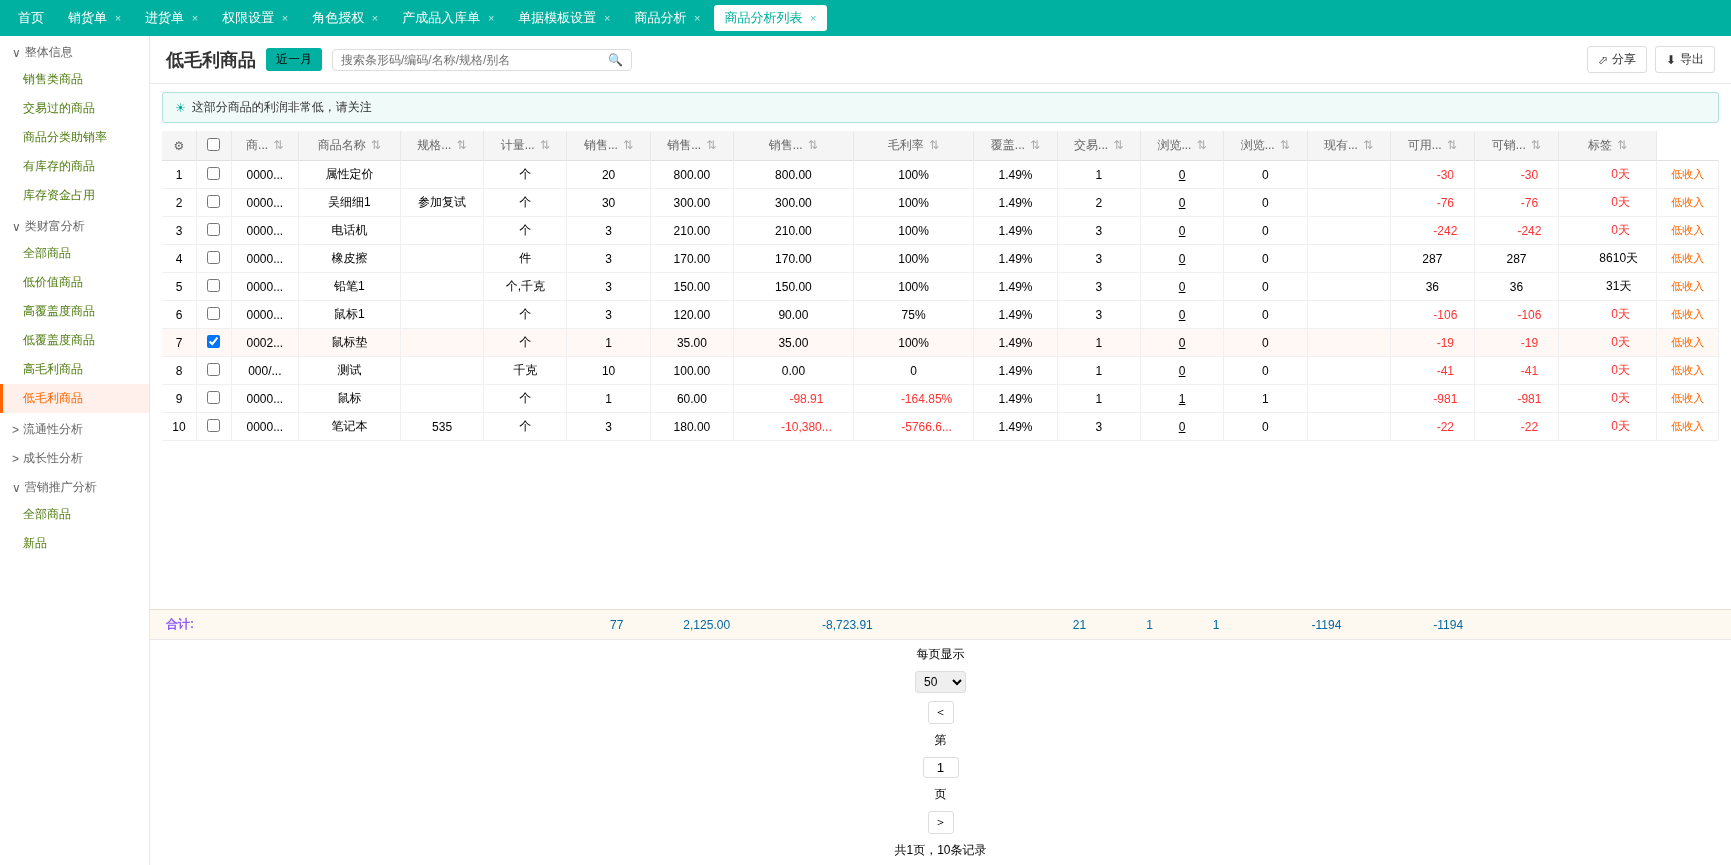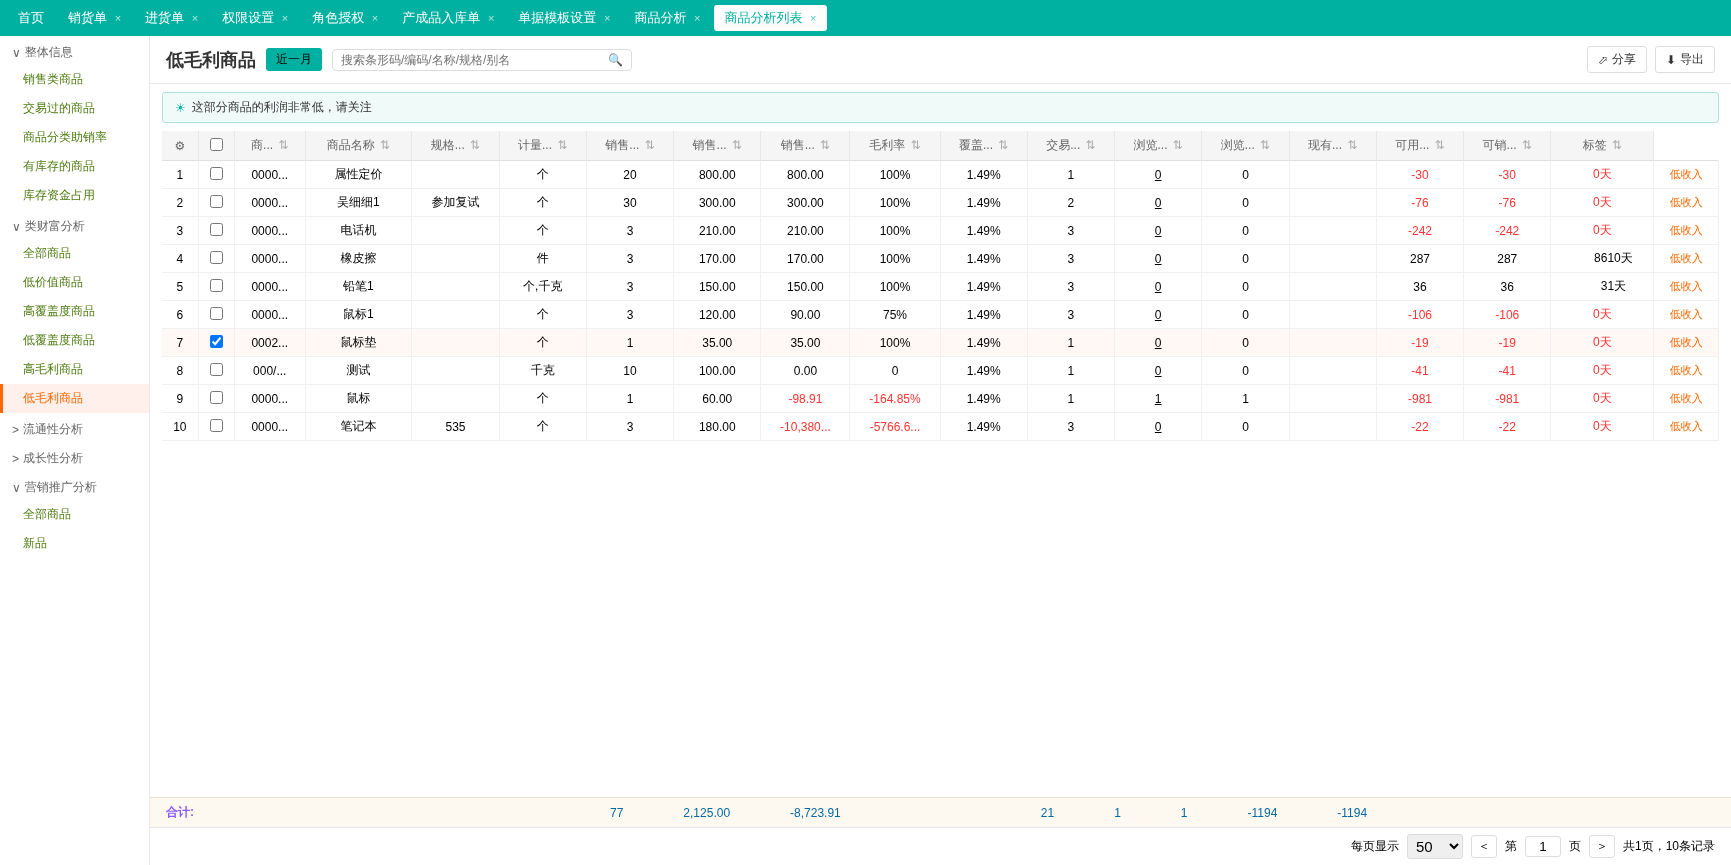--- a/index.html
+++ b/index.html
@@ -167,21 +167,21 @@
       border-right: 1px solid #f0f0f0;
       white-space: nowrap;
     }
     tr.selected-row { background: #fff3ee; }
     tr.highlighted-row { background: #fff8f5; }
 
     .tag-label {
       color: #ff6600;
       font-size: 11px;
     }
-    .red-text { color: #ff3333; }
+    .red-text { color: #ff3333; padding-left: 32px; }
     .orange-text { color: #000000; padding-left: 28px; }
     .underline { text-decoration: underline; cursor: pointer; }
 
     
     .table-footer {
       background: #fdf8f0;
       border-top: 1px solid #e8e0d0;
       padding: 6px 16px;
       display: flex;
       align-items: center;
@@ -198,26 +198,27 @@
 
     
     .pagination-bar {
       display: flex;
       align-items: center;
       justify-content: flex-end;
       padding: 6px 16px;
       border-top: 1px solid #e8e8e8;
       gap: 8px;
       font-size: 12px;
+      flex-direction: column;
     }
     .page-size-select {
       border: 1px solid #ddd;
       padding: 2px 4px;
       border-radius: 3px;
-      font-size: 15px;
+      font-size: 12px;
     }
     .page-nav-btn {
       border: 1px solid #ddd;
       background: #fff;
       padding: 2px 6px;
       border-radius: 3px;
       cursor: pointer;
       font-size: 12px;
     }
     .page-input {

